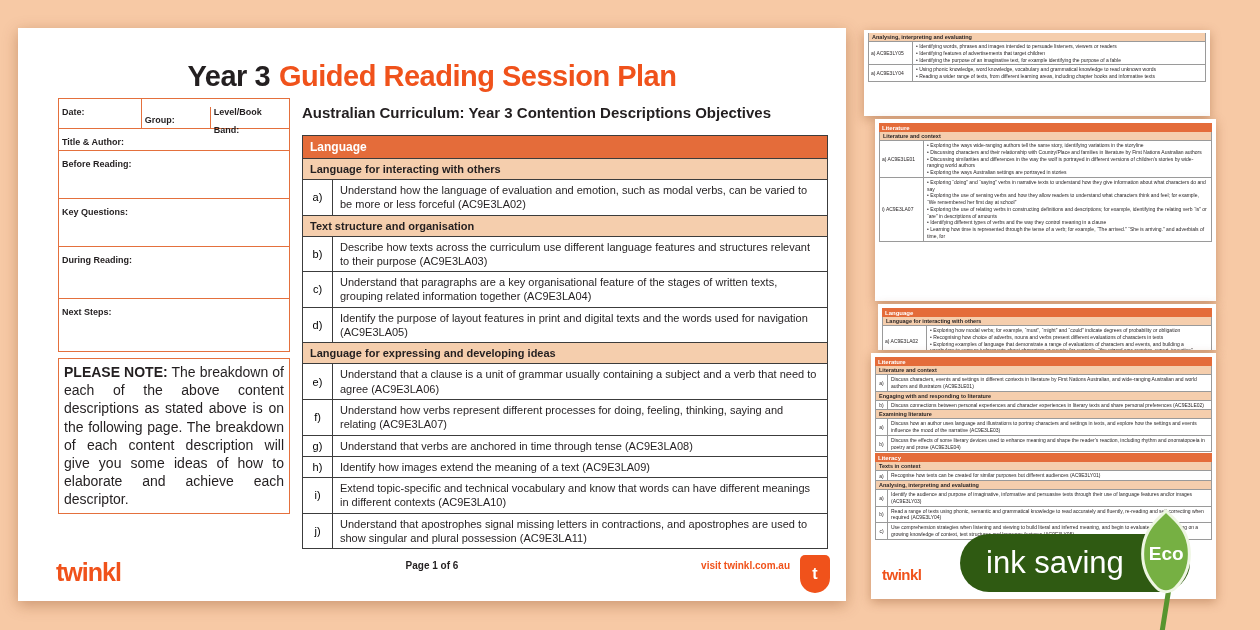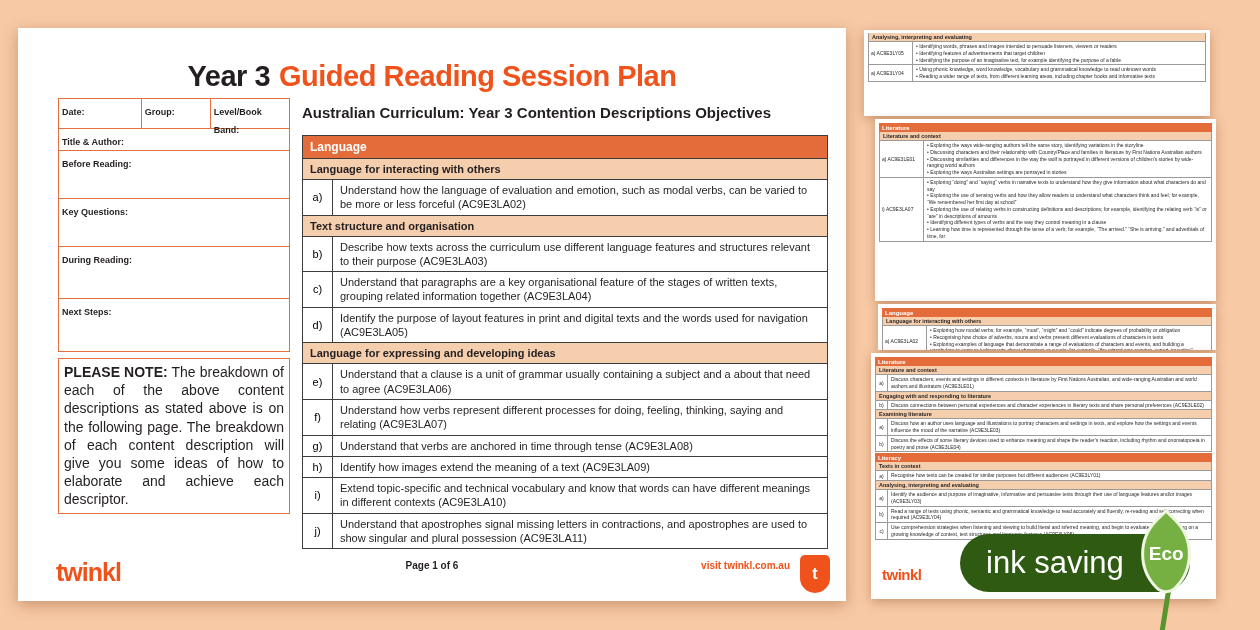--- a/index.html
+++ b/index.html
@@ -16,21 +16,21 @@
   .t-orange { color:#f0521b; margin-left:9px; }
 
   
   .left-col { position:absolute; left:40px; top:70px; width:232px; }
   .form-table { border:1.5px solid #e4703d; }
   .fr { border-bottom:1.5px solid #e4703d; position:relative; }
   .fr:last-child { border-bottom:none; }
   .fr1 { height:30px; display:flex; }
   .fc { padding:2px 3px; }
   .fc.c1 { width:36%; border-right:1.5px solid #e4703d; }
-  .fc.c2 { width:30%; border-right:1.5px solid #e4703d; }
+  .fc.c2 { width:30%; border-right:1.5px solid #e4703d;margin-top:8px; }
   .fc.c3 { width:34%; }
   .flabel { font-size:9px; font-weight:bold; color:#231f20; }
   .field { padding:2px 3px; }
   .f-title { height:22px; } .f-before { height:48px; } .f-during { height:52px; }
   .f-key { height:48px; } .f-next { height:52px; }
   .progress { height:112px; }
   .progress .flabel { display:block; padding:2px 3px; height:16px; }
   .p-grid { display:grid; grid-template-columns:repeat(3,1fr); grid-template-rows:repeat(2,1fr);
             height:94px; }
   .p-cell { border-left:1.5px solid #e4703d; border-top:1.5px solid #e4703d; }
@@ -146,21 +146,21 @@
             <div class="obj-letter">c)</div>
             <div class="obj-text">Understand that paragraphs are a key organisational feature of the stages of written texts, grouping related information together (AC9E3LA04)</div>
           </div>
           <div class="obj-row">
             <div class="obj-letter">d)</div>
             <div class="obj-text">Identify the purpose of layout features in print and digital texts and the words used for navigation (AC9E3LA05)</div>
           </div>
           <div class="sub-band">Language for expressing and developing ideas</div>
           <div class="obj-row">
             <div class="obj-letter">e)</div>
-            <div class="obj-text">Understand that a clause is a unit of grammar usually containing a subject and a about that need to agree (AC9E3LA06)</div>
+            <div class="obj-text">Understand that a clause is a unit of grammar usually containing a subject and a verb that need to agree (AC9E3LA06)</div>
           </div>
           <div class="obj-row">
             <div class="obj-letter">f)</div>
             <div class="obj-text">Understand how verbs represent different processes for doing, feeling, thinking, saying and relating (AC9E3LA07)</div>
           </div>
           <div class="obj-row">
             <div class="obj-letter">g)</div>
             <div class="obj-text">Understand that verbs are anchored in time through tense (AC9E3LA08)</div>
           </div>
           <div class="obj-row">

